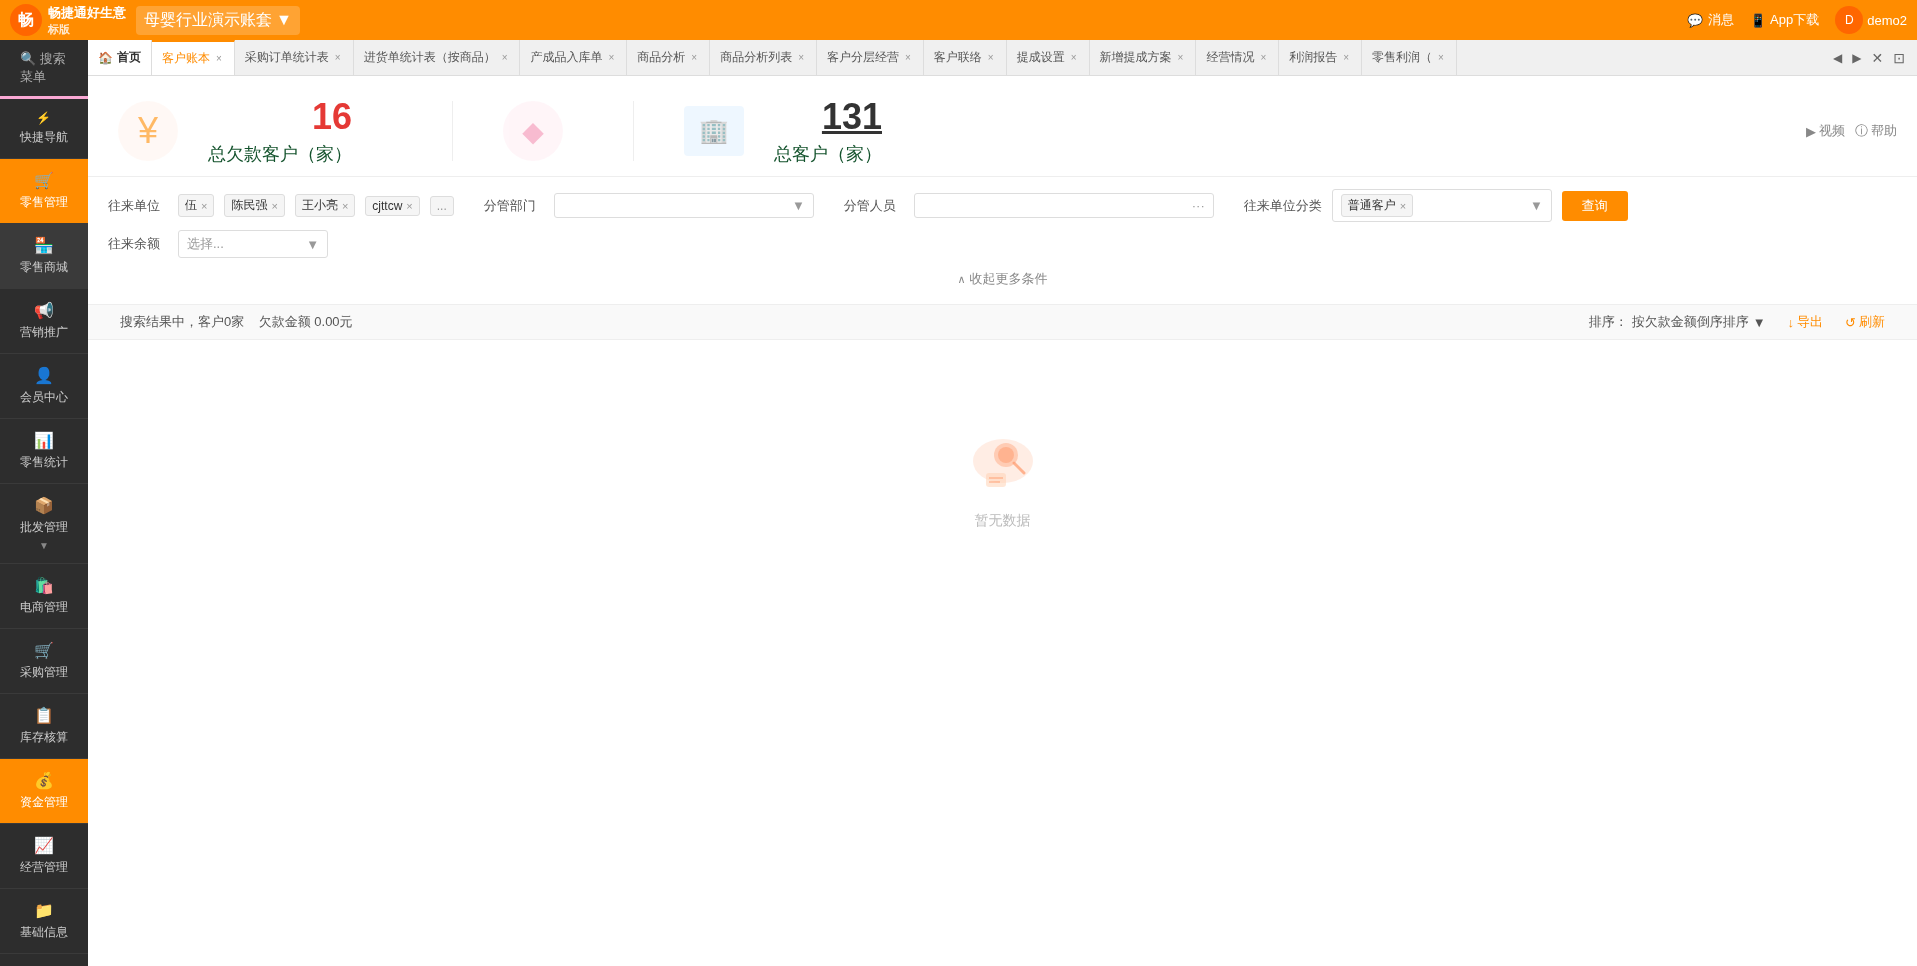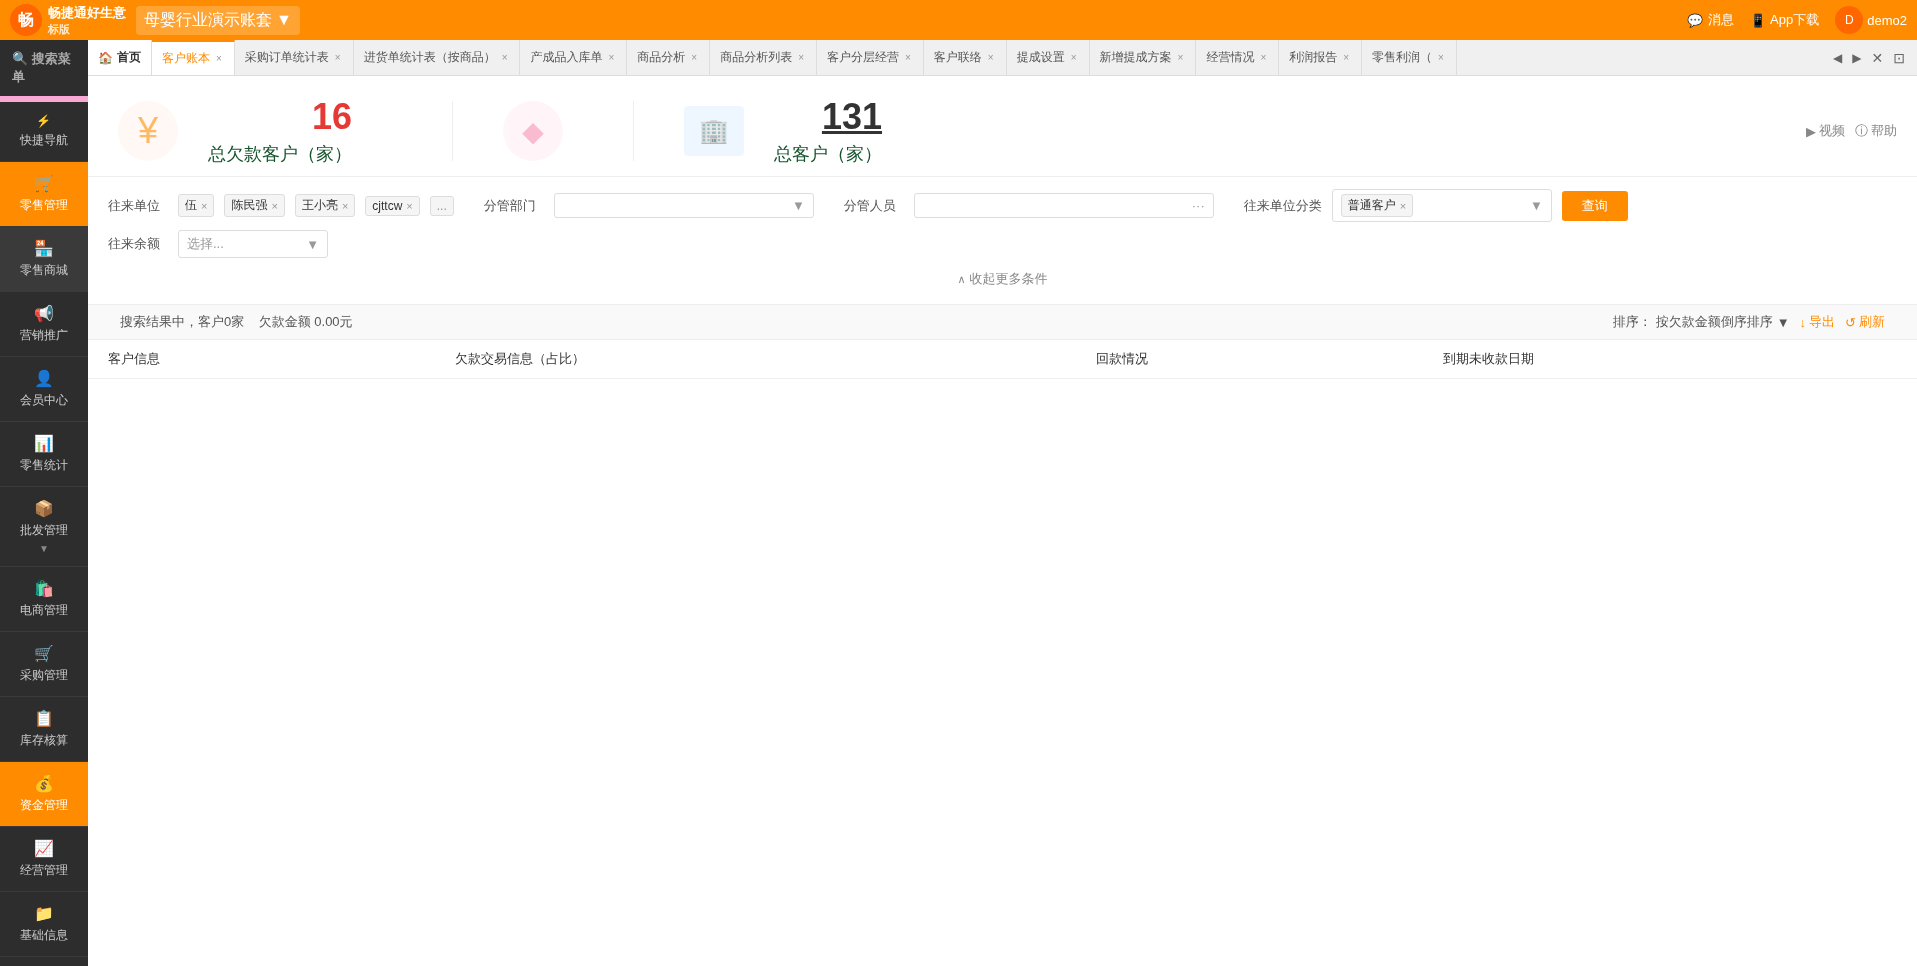--- a/index.html
+++ b/index.html
@@ -16,21 +16,21 @@
 
     
     .top-bar-logo { display: flex; align-items: center; gap: 6px; color: #fff; font-size: 14px; font-weight: bold; margin-right: 10px; }
     .logo-icon { width: 32px; height: 32px; background: #ff6600; border-radius: 50%; display: flex; align-items: center; justify-content: center; color: #fff; font-size: 16px; }
     .top-bar-selector { background: rgba(255,255,255,0.2); border: none; color: #fff; padding: 4px 8px; border-radius: 4px; font-size: 16px; cursor: pointer; display: flex; align-items: center; gap: 4px; }
     .top-bar-right { margin-left: auto; display: flex; align-items: center; gap: 16px; color: #fff; font-size: 13px; }
     .top-bar-right-item { display: flex; align-items: center; gap: 4px; cursor: pointer; }
     .avatar { width: 28px; height: 28px; border-radius: 50%; background: #ff6600; display: flex; align-items: center; justify-content: center; color: #fff; font-size: 12px; }
 
     
-    .sidebar-search { padding: 10px 12px; color: #aaa; font-size: 13px; cursor: pointer; border-bottom: 6px solid #f9a8d4; font-weight: bold; }
+    .sidebar-search { padding: 10px 20px; color: #aaa; font-size: 13px; cursor: pointer; border-bottom: 3px solid #f9a8d4; }
     .sidebar-nav-item { display: flex; align-items: center; justify-content: center; padding: 12px 4px; color: #ccc; font-size: 12px; cursor: pointer; flex-direction: column; gap: 4px; border-bottom: 1px solid #3a3a3a; }
     .sidebar-nav-item.active { background: #ff8c00; color: #fff; }
     .sidebar-nav-item.sub-active { background: #ff8c00; color: #fff; }
     .sidebar-icon { font-size: 16px; }
     .sidebar-expand { font-size: 10px; color: #888; }
 
     
     .tab { display: flex; align-items: center; padding: 0 10px; height: 36px; font-size: 12px; cursor: pointer; border-right: 1px solid #ddd; white-space: nowrap; gap: 4px; color: #555; }
     .tab.active { background: #fff; color: #ff8c00; border-top: 2px solid #ff8c00; }
     .tab-close { font-size: 10px; color: #999; cursor: pointer; padding: 0 2px; }
@@ -63,21 +63,21 @@
     .filter-select .arrow { margin-left: auto; color: #999; }
     .filter-select-small { min-width: 120px; }
     .filter-classify { display: flex; align-items: center; border: 1px solid #ddd; border-radius: 3px; padding: 4px 8px; font-size: 13px; min-width: 200px; background: #fff; cursor: pointer; color: #555; }
     .filter-classify .arrow { margin-left: auto; color: #999; }
     .query-btn { background: #ff8c00; color: #fff; border: none; border-radius: 3px; padding: 6px 20px; font-size: 13px; cursor: pointer; }
     .collapse-btn { display: flex; align-items: center; justify-content: center; gap: 4px; color: #888; font-size: 13px; cursor: pointer; padding: 4px 0; }
     .collapse-icon { font-size: 11px; }
 
     
     .table-toolbar { display: flex; align-items: center; padding: 8px 32px; background: #f9f9f9; border-bottom: 1px solid #eee; font-size: 13px; color: #555; }
-    .table-toolbar-right { margin-left: auto; display: flex; align-items: center; gap: 10px; }
+    .table-toolbar-right { margin-left: auto; display: flex; align-items: center; gap: 22px; }
     .toolbar-action { display: flex; align-items: center; gap: 3px; color: #ff8c00; cursor: pointer; font-size: 13px; }
     .sort-select { display: flex; align-items: center; gap: 4px; color: #555; font-size: 13px; cursor: pointer; }
 
     
     .data-table { width: 100%; border-collapse: collapse; }
     .data-table th { text-align: left; padding: 10px 20px; font-size: 13px; color: #333; font-weight: normal; border-bottom: 1px solid #eee; background: #fff; }
 
     
     .empty-state { display: flex; flex-direction: column; align-items: center; justify-content: center; padding: 80px 0; color: #ccc; }
     .empty-icon { width: 100px; height: 80px; display: flex; align-items: center; justify-content: center; margin-bottom: 12px; }
@@ -368,29 +368,32 @@
               <span>↓</span>
               <span>导出</span>
             </div>
             <div class="toolbar-action">
               <span>↺</span>
               <span>刷新</span>
             </div>
           </div>
         </div>
 
-        <table class="data-table">
-          <thead>
-            <tr>
-              <th>客户信息</th>
-              <th>欠款交易信息（占比）</th>
-              <th>回款情况</th>
-              <th>到期未收款日期</th>
-            </tr>
-          </thead>
-          <tbody>
-          </tbody>
-        </table>
-
+
+        <div class="empty-state">
+          <div class="empty-icon">
+
+            <svg width="90" height="75" viewBox="0 0 90 75" xmlns="http://www.w3.org/2000/svg">
+              <ellipse cx="45" cy="38" rx="30" ry="22" fill="#ffdcc9" opacity="0.5"></ellipse>
+              <circle cx="48" cy="32" r="12" fill="#ffb694" opacity="0.6"></circle>
+              <circle cx="48" cy="32" r="8" fill="#ff9a6c" opacity="0.5"></circle>
+              <line x1="56" y1="40" x2="66" y2="50" stroke="#ff9a6c" stroke-width="3" stroke-linecap="round" opacity="0.7"></line>
+              <rect x="28" y="50" width="20" height="14" rx="3" fill="#ffd0b0" opacity="0.5"></rect>
+              <line x1="31" y1="55" x2="45" y2="55" stroke="#ff9a6c" stroke-width="1.5" opacity="0.6"></line>
+              <line x1="31" y1="59" x2="42" y2="59" stroke="#ff9a6c" stroke-width="1.5" opacity="0.6"></line>
+            </svg>
+          </div>
+          <div class="empty-text">暂无数据</div>
+        </div>
       </div>
     </div>
   </div>
 </div>
 
 </body></html>

